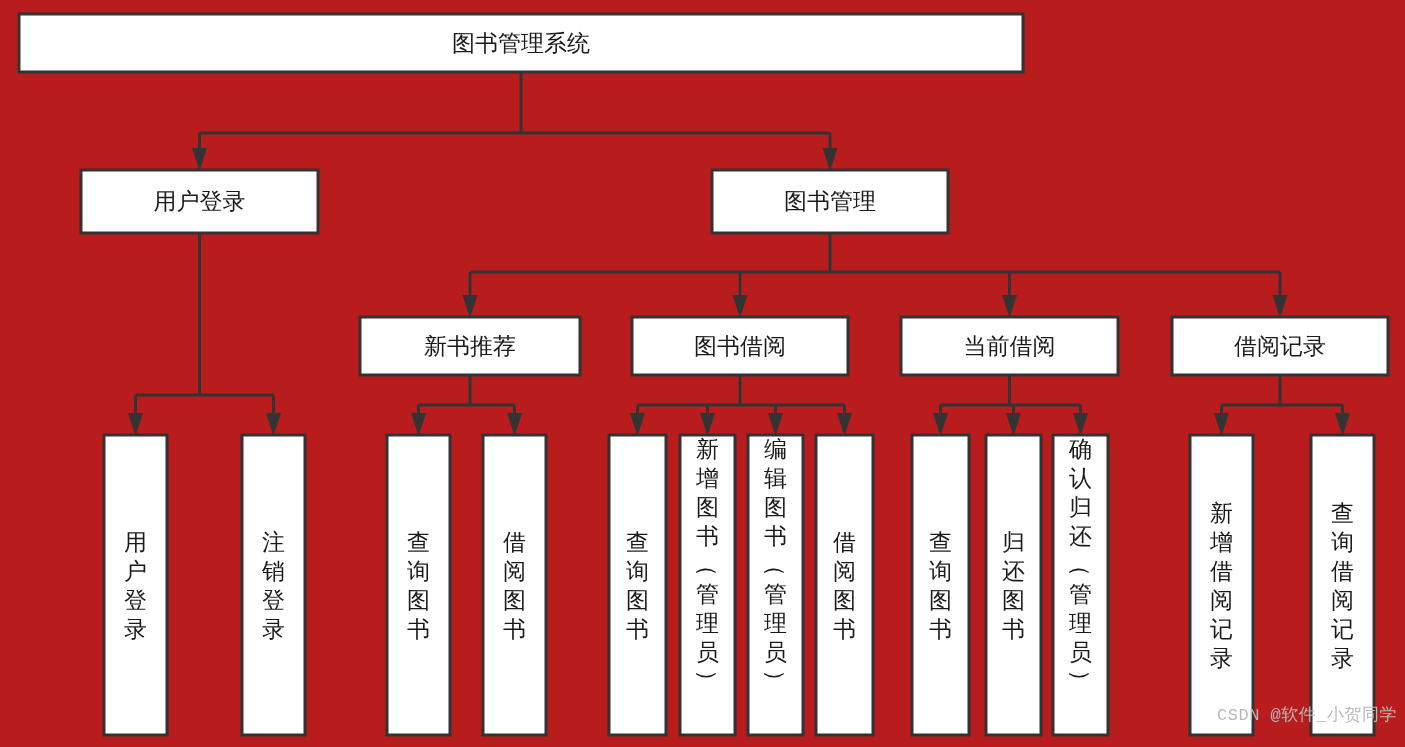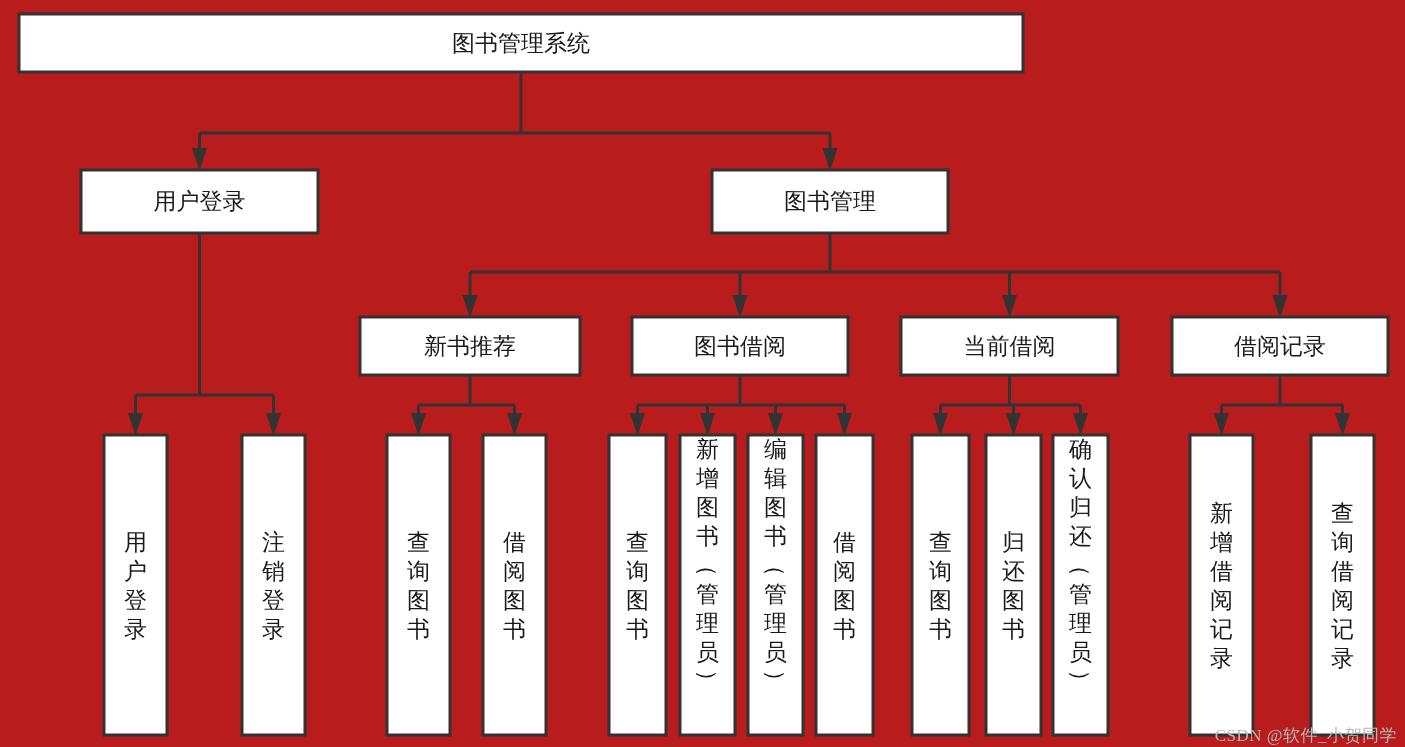--- a/index.html
+++ b/index.html
@@ -4,21 +4,21 @@
 <style>
   html,body{margin:0;padding:0;background:#ffffff;}
   body{width:1405px;height:747px;overflow:hidden;font-family:"DejaVu Sans","Liberation Sans",sans-serif;}
   #stage{position:relative;width:1405px;height:747px;background:#b91c1c;}
   svg#tree{position:absolute;left:0;top:0;width:1405px;height:747px;}
   .node-rect{fill:#ffffff;stroke:#333333;stroke-width:3;}
   .edge{stroke:#333333;stroke-width:3;fill:none;}
   .arrow-head{fill:#333333;stroke:none;}
   .node-label{font-family:"DejaVu Sans","Liberation Sans",sans-serif;fill:#1a1a1a;font-size:23px;text-anchor:middle;dominant-baseline:middle;}
   .node-label-v{font-family:"DejaVu Sans","Liberation Sans",sans-serif;fill:#1a1a1a;font-size:23px;text-anchor:middle;}
-  .watermark{position:absolute;right:8px;bottom:0;font-family:Liberation Serif, serif;font-size:17px;color:#b8b8b8;white-space:nowrap;letter-spacing:0.5px;text-align:right;}
+  .watermark{position:absolute;right:8px;bottom:21px;font-family:Liberation Mono, monospace;font-size:17px;color:#b8b8b8;white-space:nowrap;letter-spacing:0.5px;text-align:right;}
 </style>
 </head>
 <body>
 
 <div id="stage">
   <svg id="tree" viewBox="0 0 1405 747" xmlns="http://www.w3.org/2000/svg">
     <g id="edges-layer">
         <path class="edge" d="M 521 72 L 521 133"></path>
         <path class="edge" d="M 199.5 133 L 830 133"></path>
         <path class="edge" d="M 199.5 133 L 199.5 148"></path>

